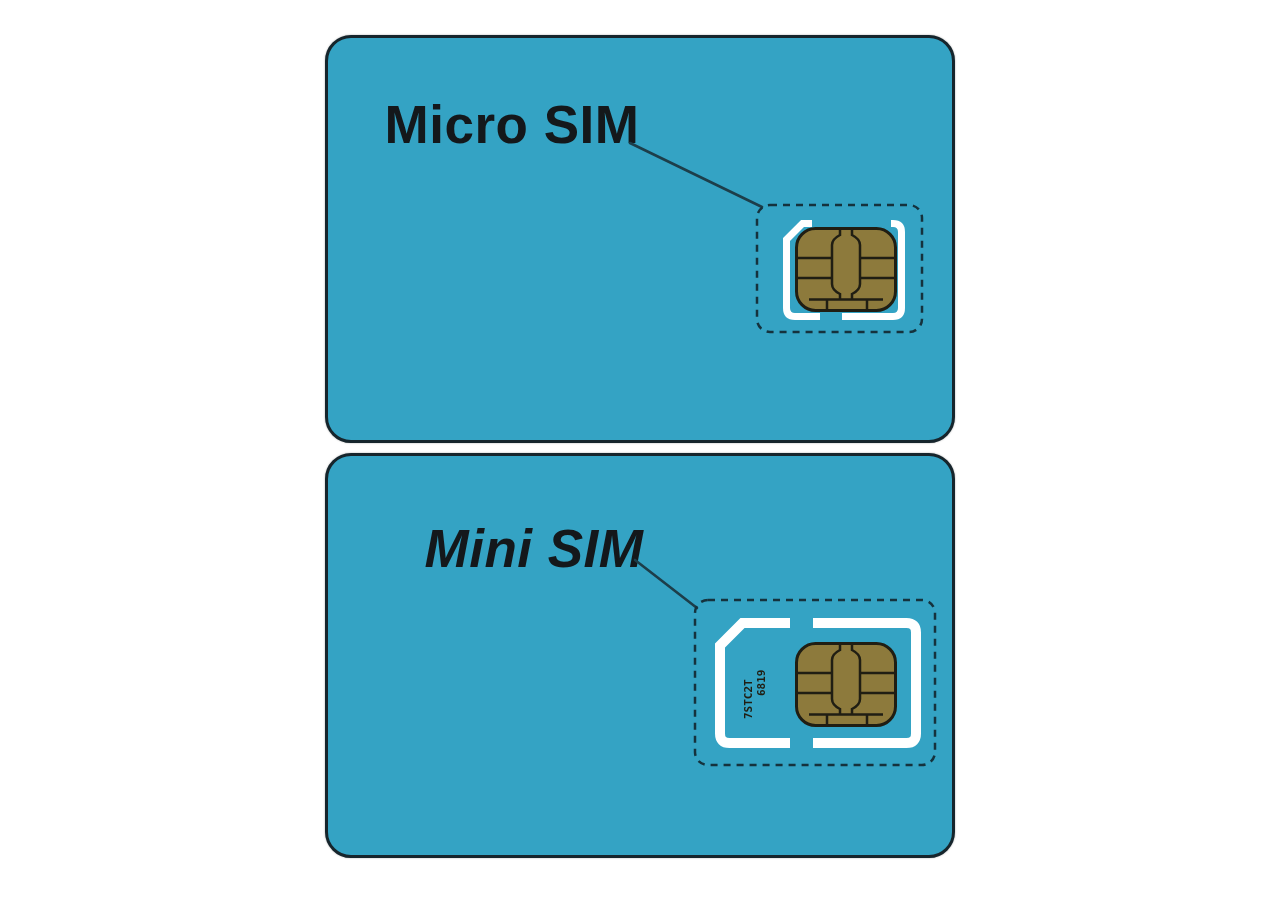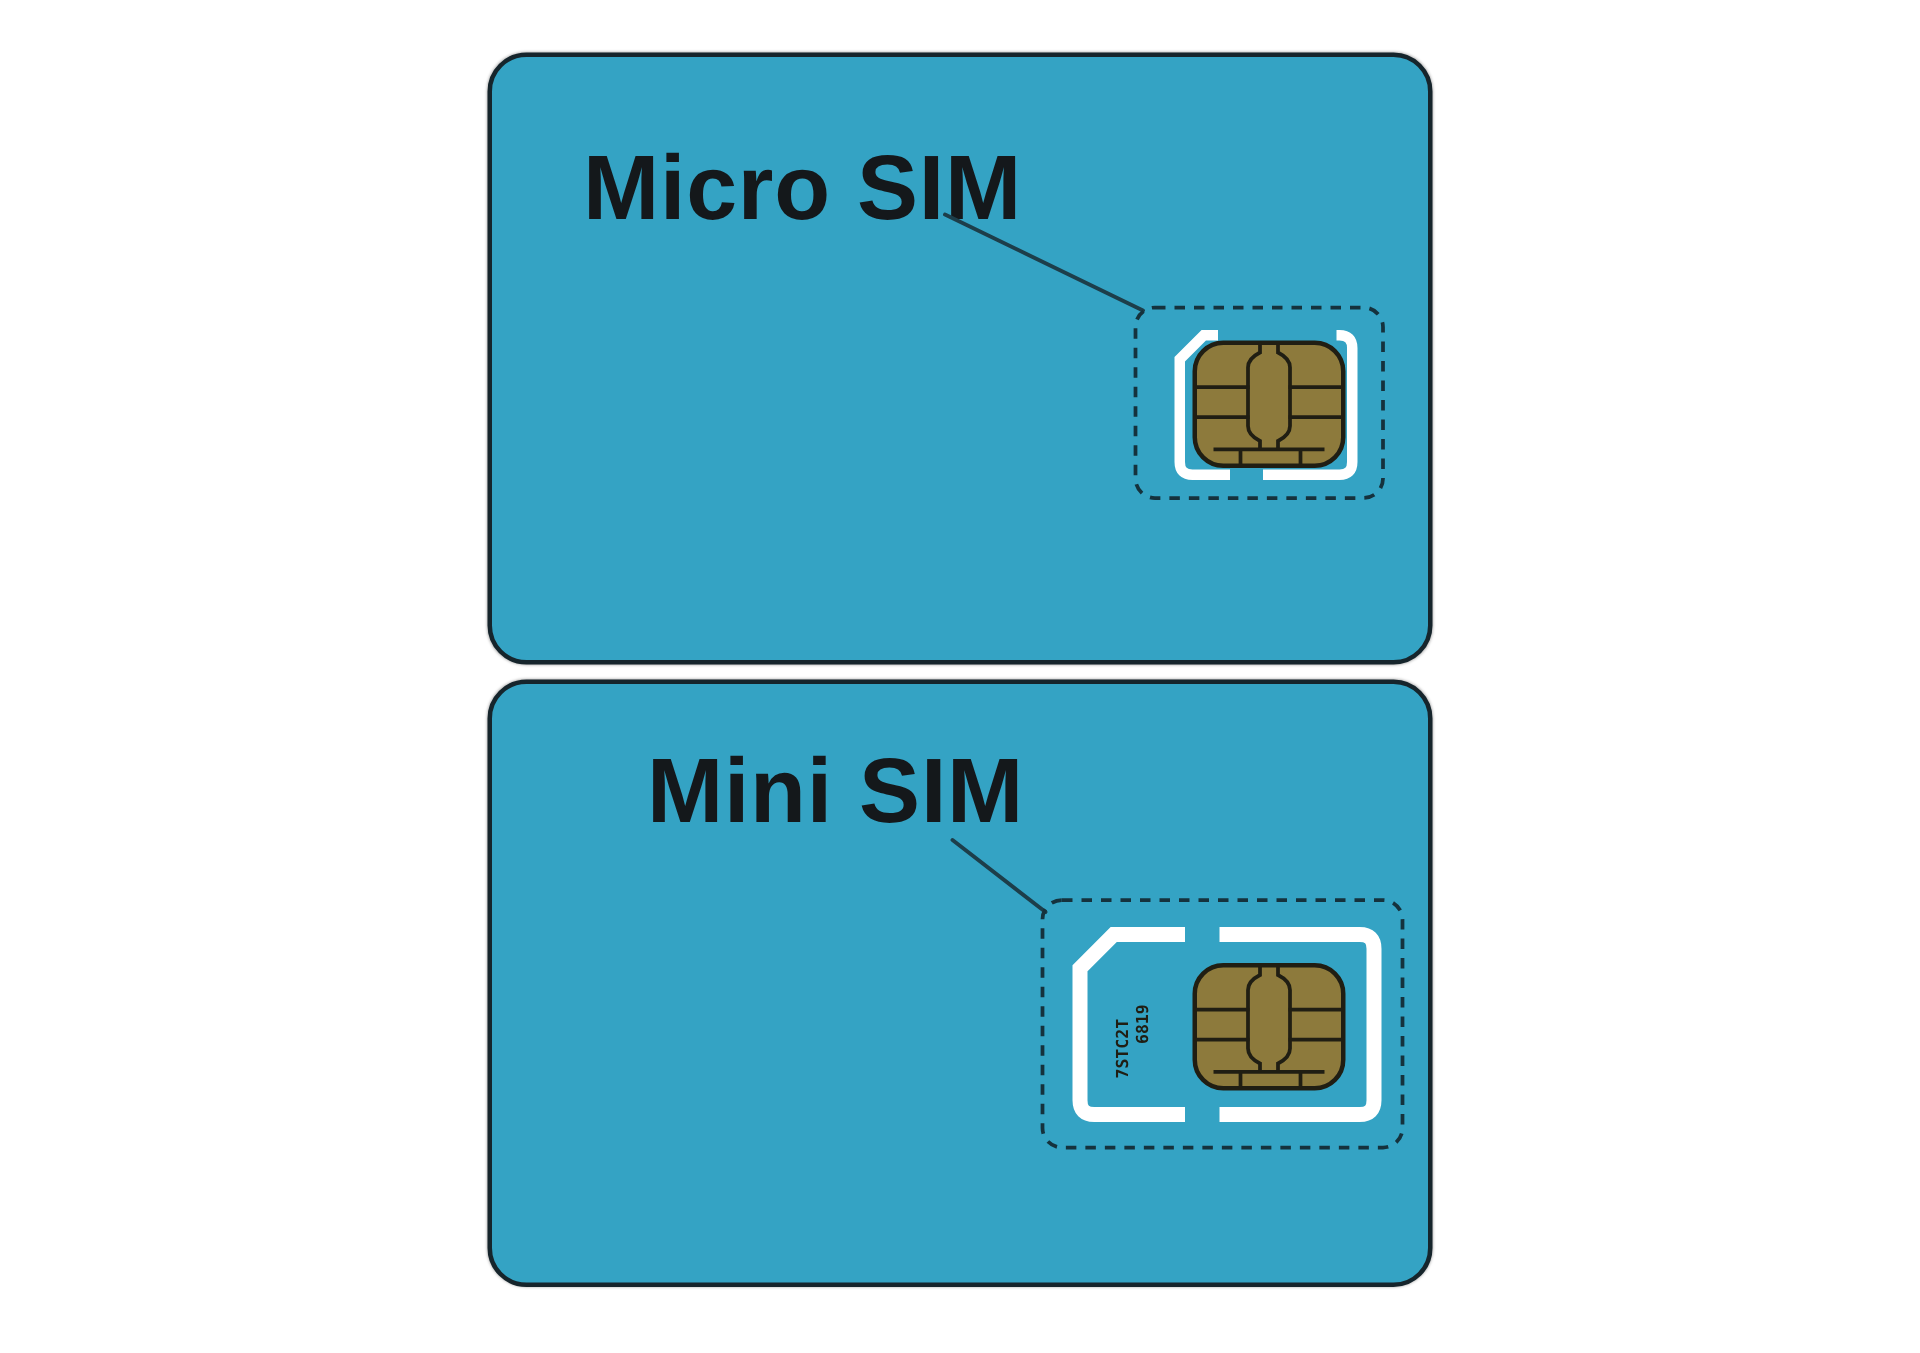--- a/index.html
+++ b/index.html
@@ -27,25 +27,25 @@
     border-radius:26px;
     box-sizing:border-box;
     box-shadow:0 0 2px rgba(0,0,0,.35);
   }
   .card-micro{top:35px;height:408px;}
   .card-mini{top:453px;height:405px;}
   .card-art{position:absolute;left:-3px;top:-3px;display:block;}
   .sim-label{
     position:absolute;transform:translateX(-50%);
     text-align:center;white-space:nowrap;
-    font-size:61px;line-height:50px;font-weight:600;
-    letter-spacing:.5px;color:var(--label-text);margin-left:23px;
+    font-size:53px;line-height:50px;font-weight:600;
+    letter-spacing:.5px;color:var(--label-text);
   }
   .card-micro .sim-label{left:184px;top:62px;}
-  .card-mini  .sim-label{left:206px;top:46px;}
+  .card-mini  .sim-label{left:206px;top:68px;font-style:italic;}
   .leader{stroke:var(--leader-line);stroke-width:2.6;fill:none;stroke-linecap:round;}
   .dash-outline{
     stroke:var(--cutout-dash);stroke-width:2.5;fill:none;
     stroke-dasharray:7 6;
   }
   .cutout{stroke:var(--sim-cutout);stroke-width:7;fill:none;stroke-linecap:butt;}
   .cutout-thick{stroke-width:10;}
   .chip-body{fill:var(--chip-gold);stroke:var(--chip-line);stroke-width:3;}
   .chip-line{stroke:var(--chip-line);stroke-width:2.5;fill:none;}
   .chip-marking{

